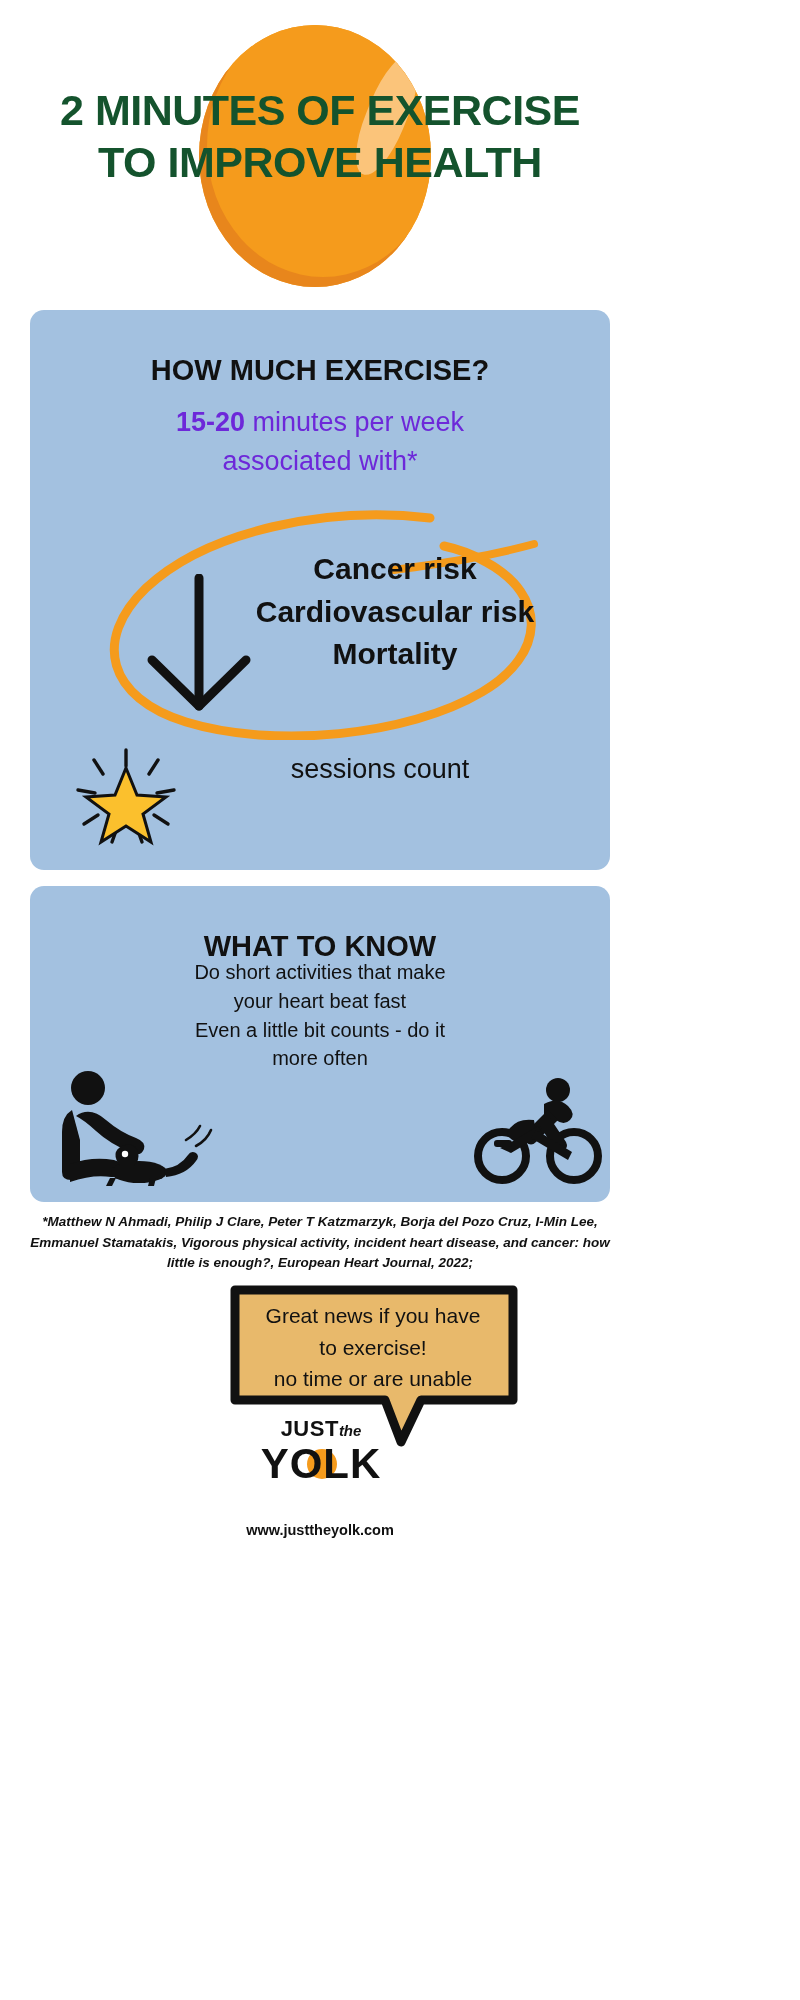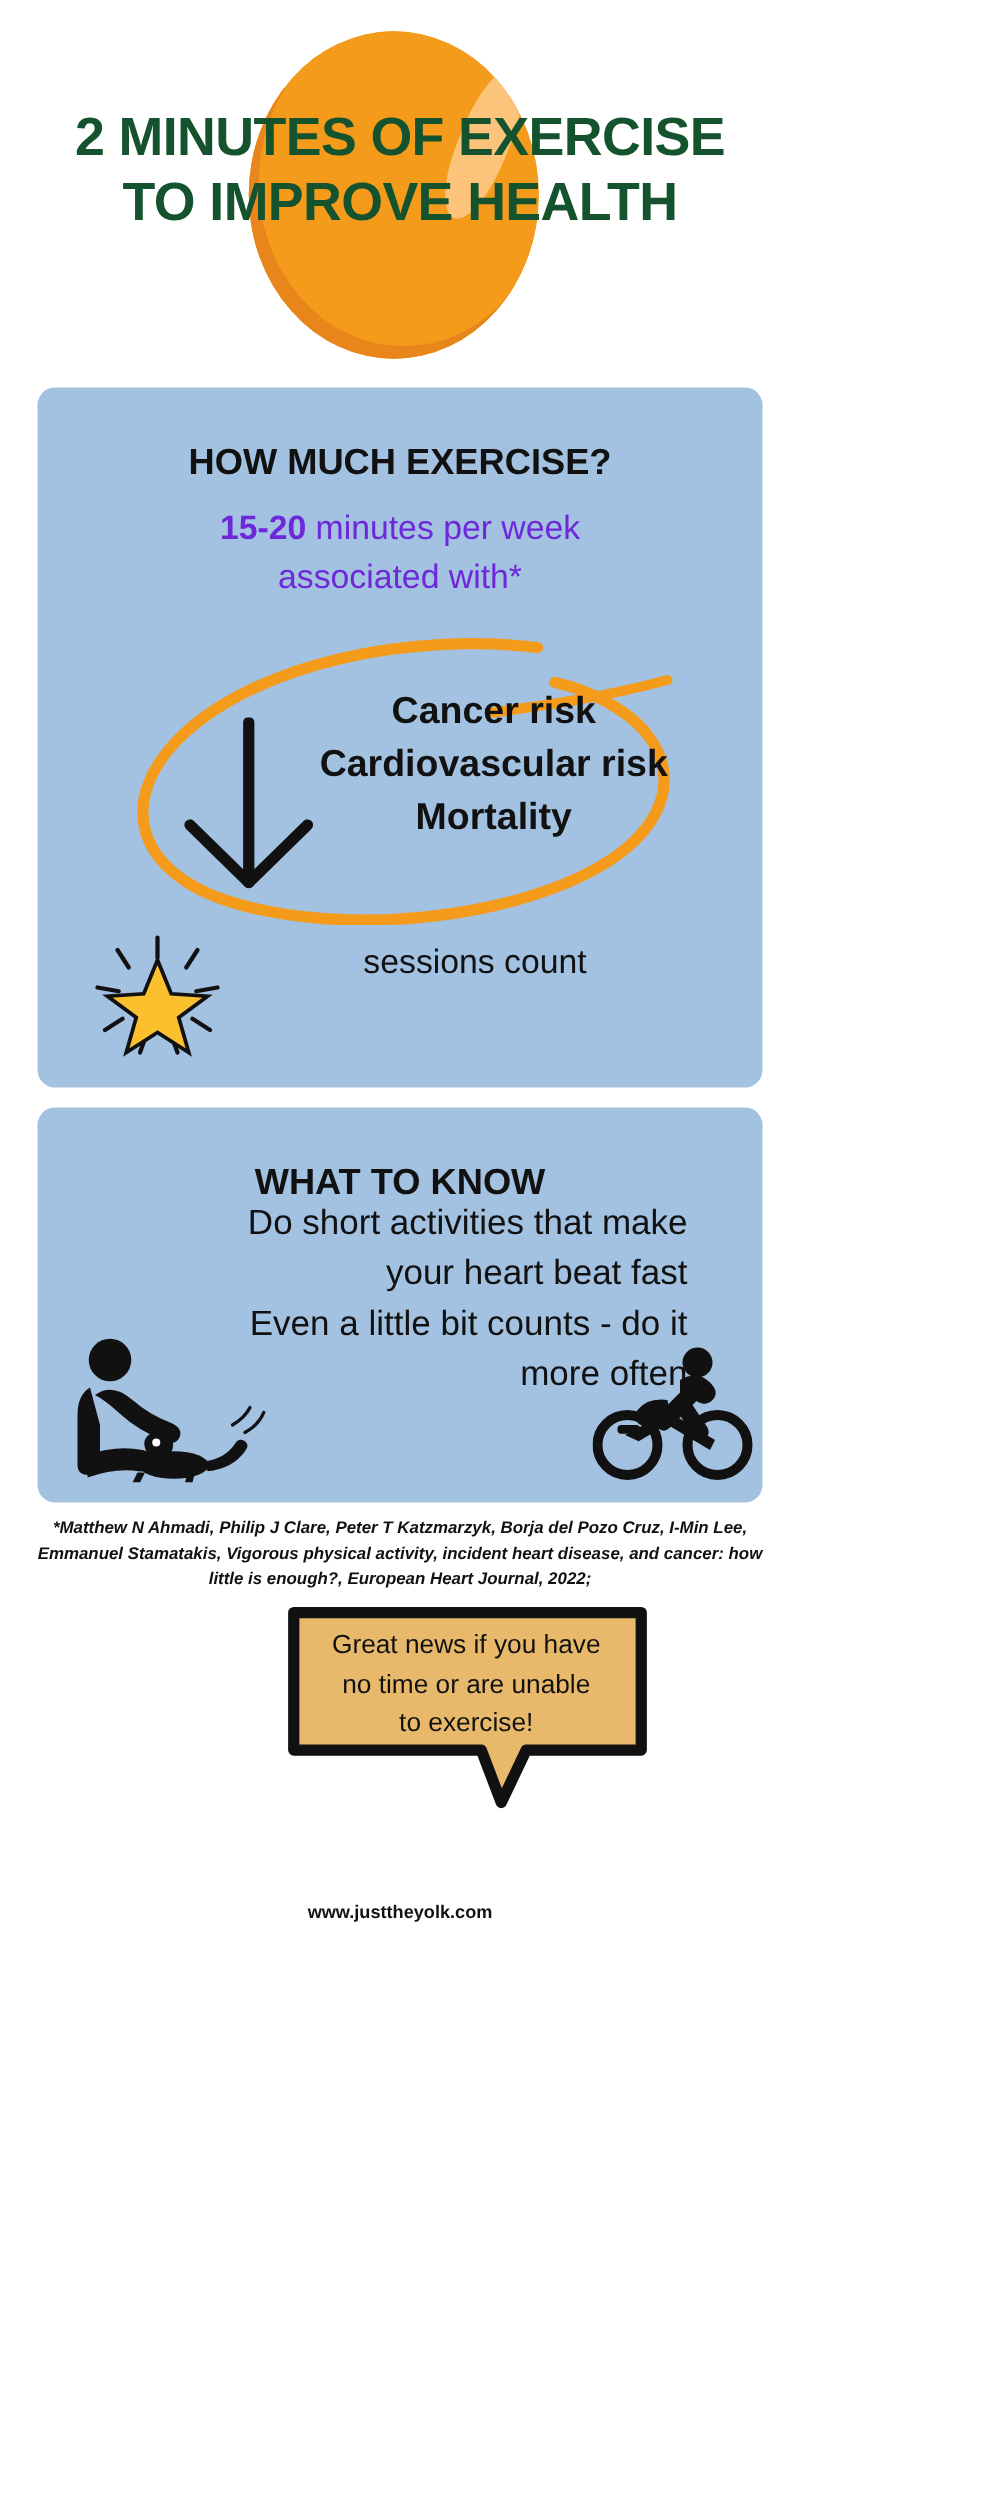--- a/index.html
+++ b/index.html
@@ -172,22 +172,22 @@
     color: #111111;
   }
   .star-text span { display: block; }
 
   
   .know-body {
     position: absolute;
     left: 60px;
     top: 72px;
     width: 460px;
-    text-align: right;
-    font-size: 28px;
+    text-align: center;
+    font-size: 20px;
     line-height: 1.44;
     color: #111111;
   }
   .know-body span { display: block; }
   .person-dog {
     position: absolute;
     left: 16px;
     top: 180px;
     width: 180px;
     height: 120px;
@@ -403,21 +403,30 @@
   </div>
 
   <div class="footnote">*Matthew N Ahmadi, Philip J Clare, Peter T Katzmarzyk, Borja del Pozo Cruz, I-Min Lee, Emmanuel Stamatakis, Vigorous physical activity, incident heart disease, and cancer: how little is enough?, European Heart Journal, 2022;</div>
 
   <div class="bubble-wrap">
     <svg viewBox="0 0 300 165" width="300" height="165">
       <path d="M10 8 L288 8 L288 118 L196 118 L176 160 L160 118 L10 118 Z" fill="#E8B96B" stroke="#111111" stroke-width="9" stroke-linejoin="round"></path>
     </svg>
     <div class="bubble-text">
       <span>Great news if you have</span>
+      <span>to exercise!</span>
       <span>no time or are unable</span>
-      <span>to exercise!</span>
     </div>
   </div>
 
+  <div class="logo">
+    <div class="logo-top">
+      <span>JUST</span><span class="the">the</span>
+    </div>
+    <div class="logo-yolk">
+      <span class="logo-dot"></span>
+      <span class="glyphs">YOLK</span>
+    </div>
+  </div>
 
   <div class="site">www.justtheyolk.com</div>
 
 </div>
 
 </body></html>

